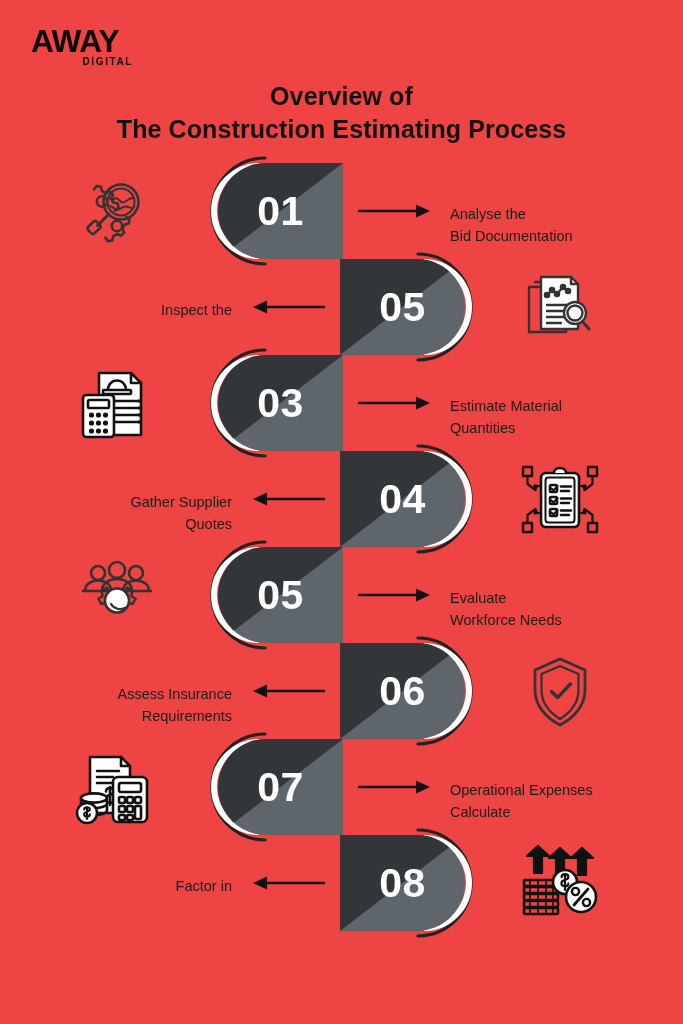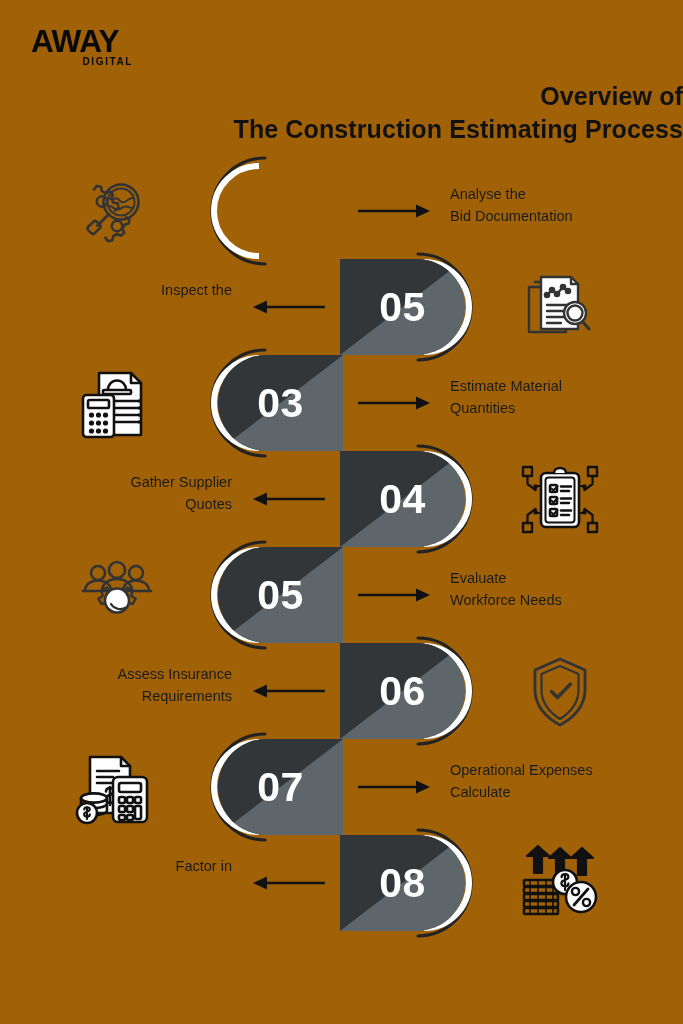--- a/index.html
+++ b/index.html
@@ -2,41 +2,41 @@
 <html><head>
 <meta charset="utf-8">
 <style>
   * { box-sizing: border-box; margin: 0; padding: 0; }
   html, body {
     width: 683px; height: 1024px;
     background: #ffffff;
     font-family: "Liberation Sans", sans-serif;
     overflow: hidden;
   }
-  .page { position: relative; width: 683px; height: 1024px; background: #a16207; }
+  .page { position: relative; width: 683px; height: 1024px; background: #ef4444; }
 
   
   .logo { position: absolute; left: 31px; top: 26px; width: 120px; }
   .logo-word {
     font-family: "Liberation Sans", sans-serif;
     font-weight: bold; font-size: 31px; letter-spacing: -0.5px;
     color: #0a0a0a; line-height: 1; text-align: left;
     transform: scaleX(1.02); transform-origin: left center;
   }
   .logo-sub {
     font-family: "Liberation Sans", sans-serif;
     font-weight: bold; font-size: 10px; letter-spacing: 1.6px;
     color: #0a0a0a; line-height: 1; text-align: right;
     width: 102px; margin-top: 0;
   }
 
   
   .title {
     position: absolute; left: 0; top: 80px; width: 683px;
-    text-align: right; color: #111;
+    text-align: center; color: #111;
     font-weight: bold; font-size: 25px; line-height: 1.32;
     letter-spacing: 0.1px;
   }
   .title div { white-space: nowrap; }
 
   
   .flow { position: absolute; left: 0; top: 163px; width: 683px; }
   .row { position: relative; height: 96px; }
 
   
@@ -66,21 +66,21 @@
   .arc-left  { left: 201px; }
   .arc-right { left: 412px; }
 
   
   .arrow { position: absolute; top: 40px; width: 74px; height: 16px; }
   .arrow-right { left: 358px; }
   .arrow-left  { left: 251px; }
 
   
   .label {
-    position: absolute; top: 20px; width: 210px;
+    position: absolute; top: 40px; width: 210px;
     font-size: 14.5px; line-height: 1.55; color: #1b1b1b;
   }
   .label-right { left: 450px; text-align: left; }
   .label-left  { left: 22px;  text-align: right; }
 
   
   .icon { position: absolute; top: 10px; width: 96px; height: 78px; }
   .icon-left  { left: 69px; }
   .icon-right { left: 512px; }
   .icon svg { display: block; width: 100%; height: 100%; }
@@ -100,20 +100,24 @@
     <div>The Construction Estimating Process</div>
   </div>
 
   <div class="flow" id="flow">
       <div class="row">
         <div class="arc arc-left">
           <svg width="70" height="114" viewBox="0 0 70 114">
       <path d="M64 4 A53 53 0 0 0 64 110" fill="none" stroke="#222" stroke-width="3.2" stroke-linecap="round"></path>
       <path d="M58 12 A45 45 0 0 0 58 102" fill="none" stroke="#fff" stroke-width="6"></path>
     </svg>
+        </div>
+        <div class="pill pill-left">
+          <div class="pill-bg"></div>
+          <div class="pill-num">01</div>
         </div>
         <div class="arrow arrow-right"><svg width="74" height="16" viewBox="0 0 74 16">
       <path d="M0 8h62" stroke="#111" stroke-width="2.6"></path>
       <path d="M58 1.5L72 8 58 14.5z" fill="#111"></path>
     </svg></div>
         <div class="label label-right">
           <div>Analyse the</div>
           <div>Bid Documentation</div>
         </div>
         <div class="icon icon-left">

